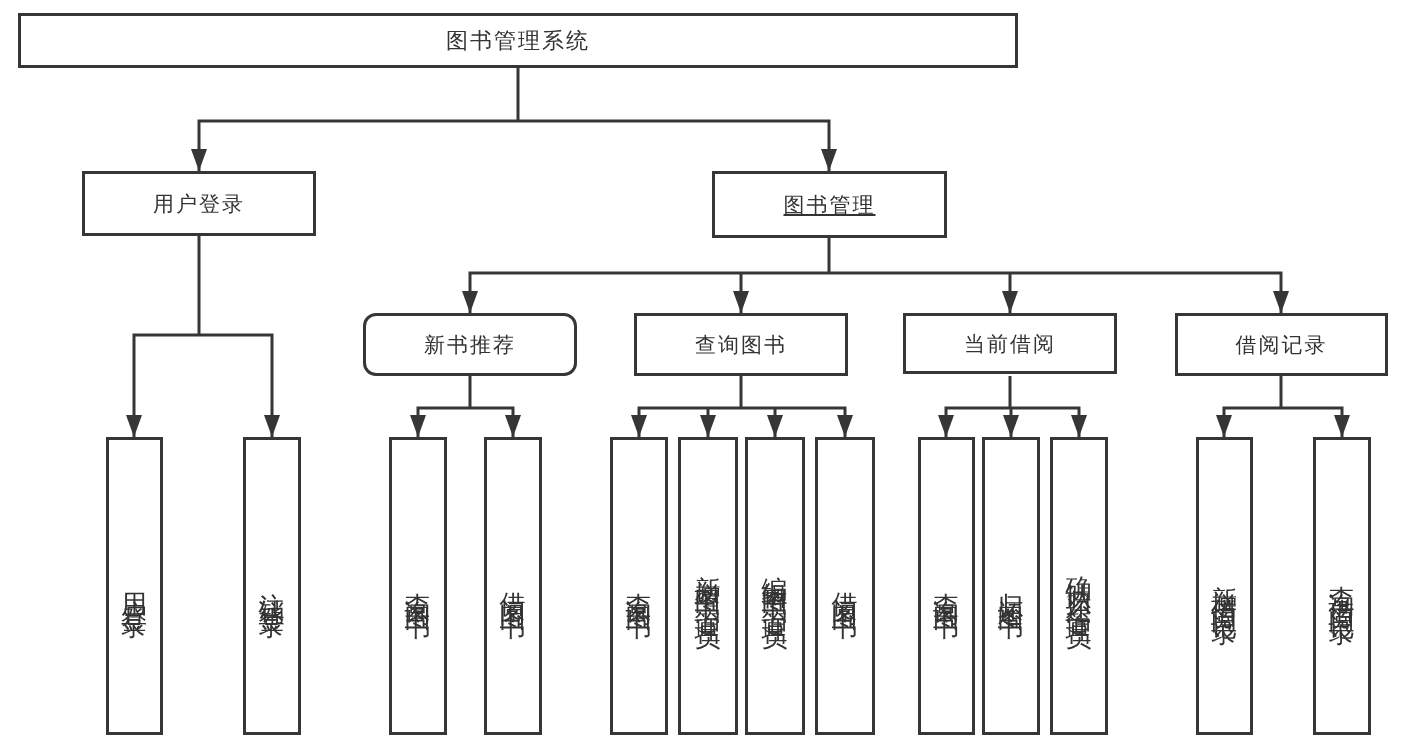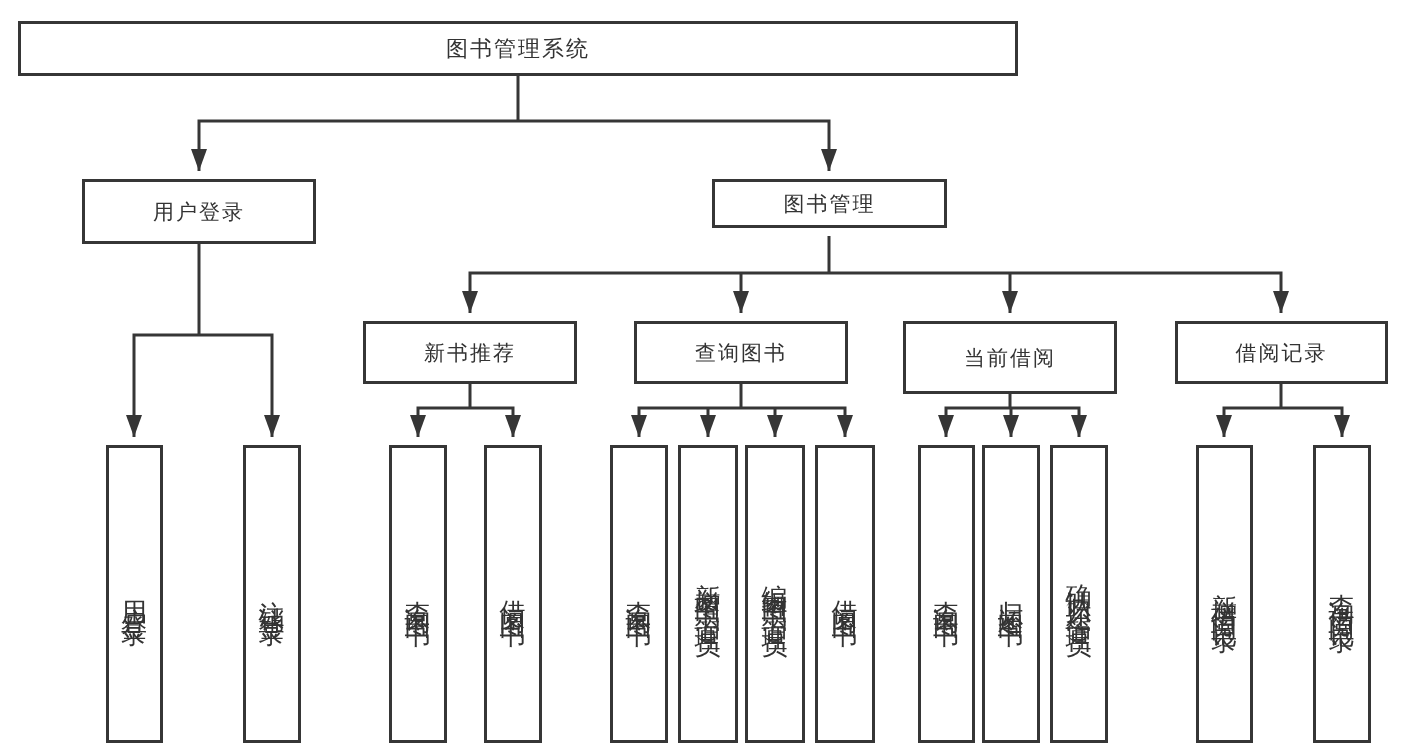--- a/index.html
+++ b/index.html
@@ -24,21 +24,20 @@
   .node {
     position: absolute;
     box-sizing: border-box;
     background: #ffffff;
     border: 3px solid #363636;
     color: #333333;
     display: flex;
     align-items: center;
     justify-content: center;
     text-align: center;
-    margin-top: 8px;
   }
   .h-node {
     font-size: 21px;
     letter-spacing: 2px;
     line-height: 1;
   }
   .root-node {
     font-size: 22px;
   }
   .v-node {
@@ -97,25 +96,25 @@
       <use href="#ah" transform="translate(1011,437)"></use>
       <use href="#ah" transform="translate(1079,437)"></use>
       <use href="#ah" transform="translate(1224,437)"></use>
       <use href="#ah" transform="translate(1342,437)"></use>
     </g>
   </svg>
 
   <div class="node h-node root-node" style="left:18px; top:13px; width:1000px; height:55px;">图书管理系统</div>
 
   <div class="node h-node" style="left:82px; top:171px; width:234px; height:65px;">用户登录</div>
-  <div class="node h-node" style="left:712px; top:171px; width:235px; height:49px;">图书管理</div>
+  <div class="node h-node" style="left:712px; top:171px; width:235px; height:67px;text-decoration:underline;">图书管理</div>
 
-  <div class="node h-node" style="left:363px; top:313px; width:214px; height:63px;">新书推荐</div>
+  <div class="node h-node" style="left:363px; top:313px; width:214px; height:63px;border-radius:13px;">新书推荐</div>
   <div class="node h-node" style="left:634px; top:313px; width:214px; height:63px;">查询图书</div>
-  <div class="node h-node" style="left:903px; top:313px; width:214px; height:73px;">当前借阅</div>
+  <div class="node h-node" style="left:903px; top:313px; width:214px; height:61px;">当前借阅</div>
   <div class="node h-node" style="left:1175px; top:313px; width:213px; height:63px;">借阅记录</div>
 
   <div class="node v-node" style="left:106px; top:437px; width:57px; height:298px;">用户登录</div>
   <div class="node v-node" style="left:243px; top:437px; width:58px; height:298px;">注销登录</div>
 
   <div class="node v-node" style="left:389px; top:437px; width:58px; height:298px;">查询图书</div>
   <div class="node v-node" style="left:484px; top:437px; width:58px; height:298px;">借阅图书</div>
 
   <div class="node v-node" style="left:610px; top:437px; width:58px; height:298px;">查询图书</div>
   <div class="node v-node" style="left:678px; top:437px; width:60px; height:298px;">新增图书（管理员）</div>

